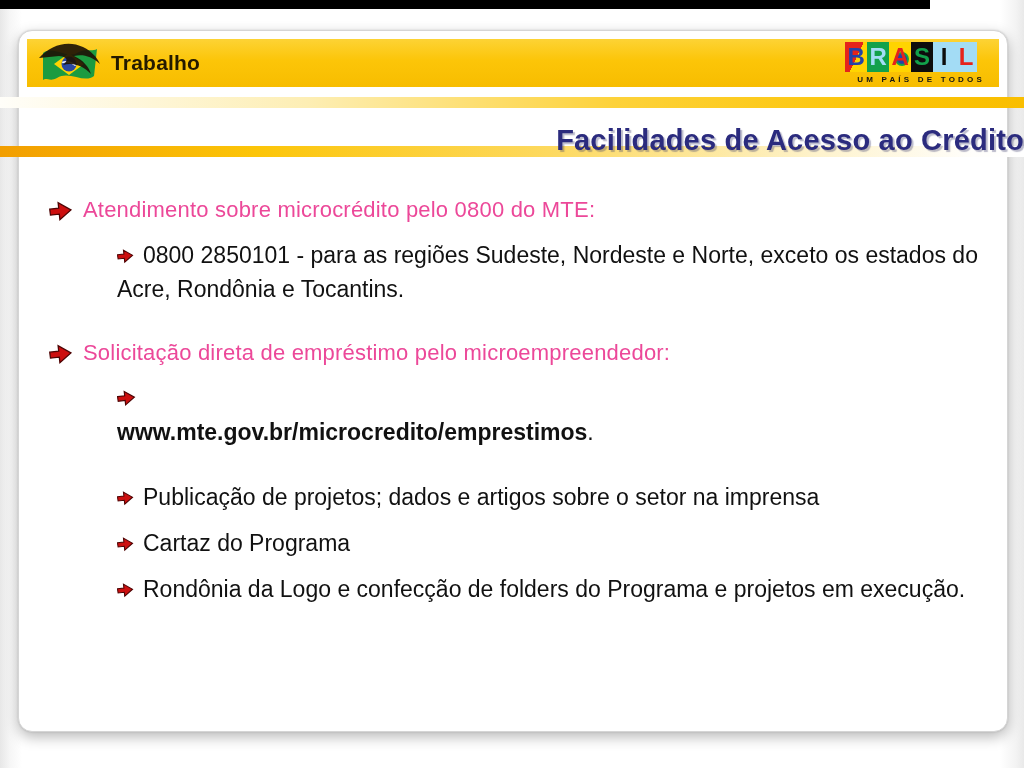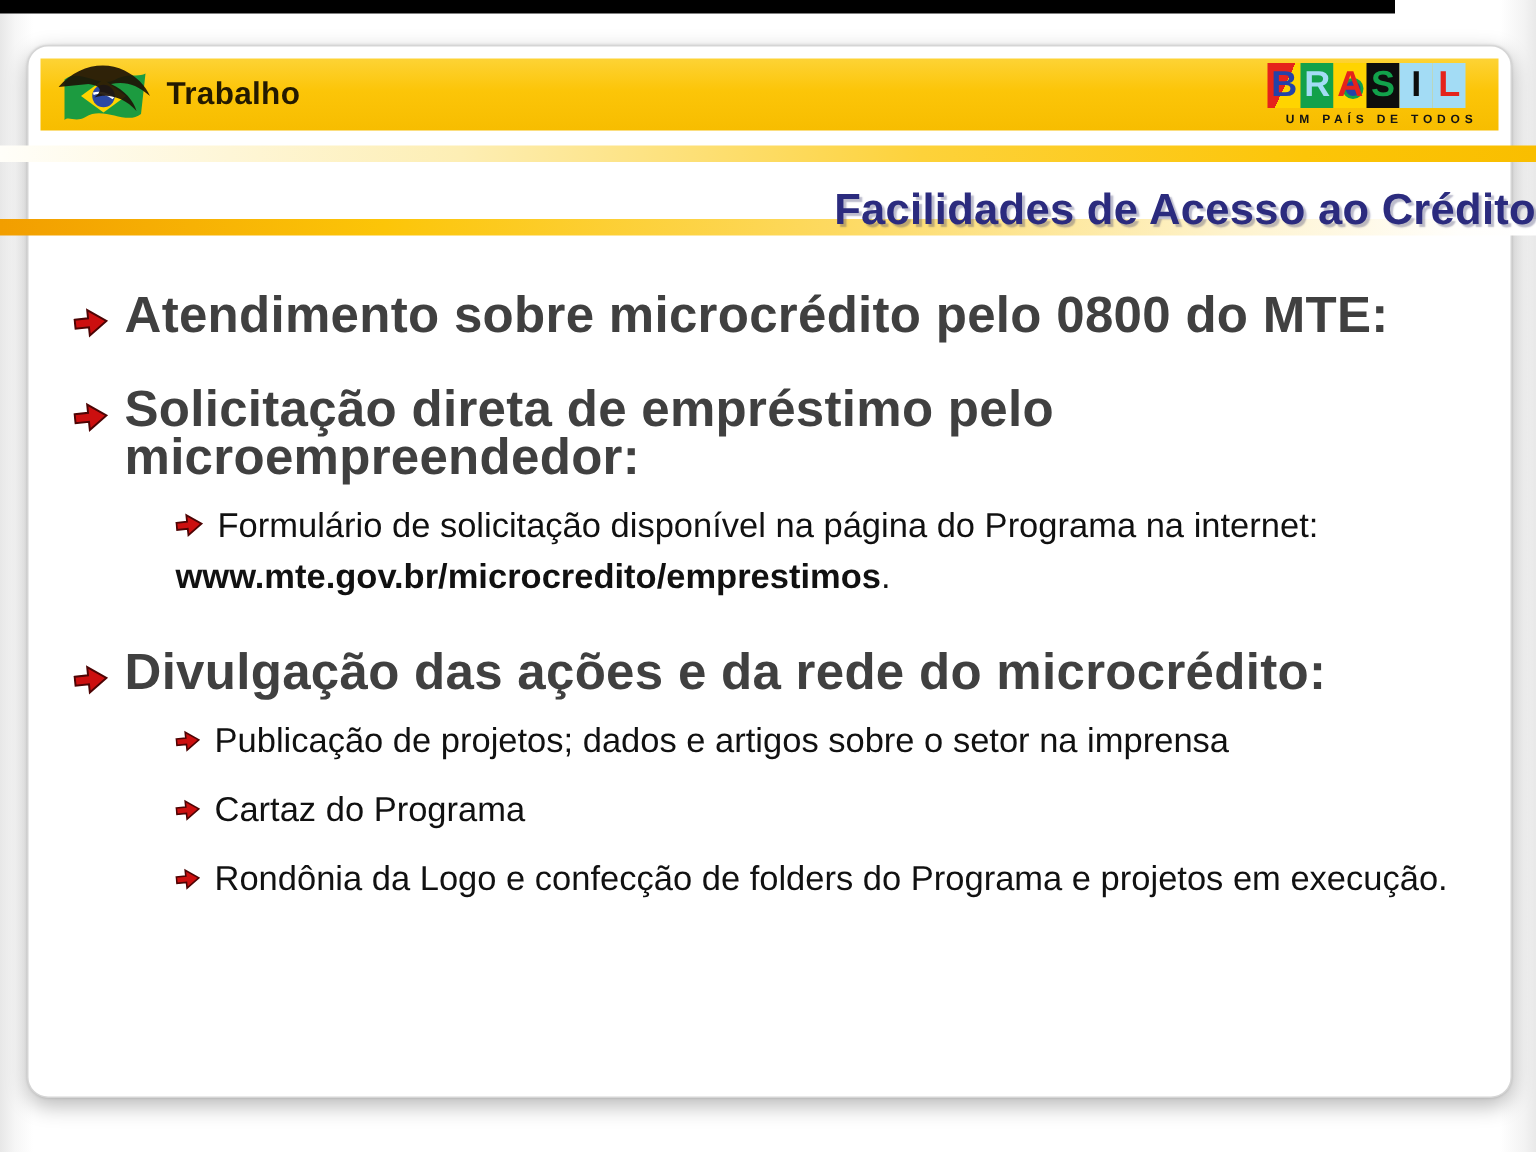--- a/index.html
+++ b/index.html
@@ -64,21 +64,21 @@
     text-align:right;font-size:29px;font-weight:bold;color:#2b2b7e;
     text-shadow:2px 2px 1px rgba(60,60,110,.35);
     letter-spacing:.2px;
     margin-top:16px;
   }
   
   .content{position:absolute;left:30px;top:163px;width:972px;z-index:4;color:#0f0f0f;}
   .section{margin-bottom:31px;}
   .heading{
     display:block;position:relative;padding-left:34px;
-    font-size:34px;font-weight:bold;line-height:32px;color:#404040;
+    font-size:22px;font-weight:normal;line-height:32px;color:#ec4899;
     margin:0 0 2px 0;letter-spacing:.2px;
   }
   .heading .barrow{position:absolute;left:0;top:5px;}
   .sub{
     position:relative;margin:12px 0 0 0;padding-left:68px;
     font-size:23px;line-height:34px;color:#111111;
   }
   .sarrow{display:inline-block;vertical-align:baseline;margin-right:9px;transform:translateY(1px);}
   .urlline{display:block;}
   .urlline strong{font-weight:bold;}
@@ -139,50 +139,49 @@
 
       <div class="section">
         <h2 class="heading">
           <span class="barrow">
             <svg class="arrow" width="24" height="22" viewBox="0 0 24 22">
               <path d="M1 8 L10 8 L10 2.5 L22 11 L10 19.5 L10 14 L1 14 Z" fill="#cc0f0f" stroke="#4d0404" stroke-width="1.3"></path>
             </svg>
           </span>
           <span>Atendimento sobre microcrédito pelo 0800 do MTE:</span>
         </h2>
+        <p class="sub">
+          <span class="sarrow">
+            <svg class="arrow" width="17" height="16" viewBox="0 0 24 22">
+              <path d="M1 8 L10 8 L10 2.5 L22 11 L10 19.5 L10 14 L1 14 Z" fill="#cc0f0f" stroke="#4d0404" stroke-width="1.5"></path>
+            </svg>
+          </span><span>0800 2850101 - para as regiões Sudeste, Nordeste e Norte, exceto os estados do Acre, Rondônia e Tocantins.</span>
+        </p>
       </div>
 
       <div class="section">
         <h2 class="heading">
           <span class="barrow">
             <svg class="arrow" width="24" height="22" viewBox="0 0 24 22">
               <path d="M1 8 L10 8 L10 2.5 L22 11 L10 19.5 L10 14 L1 14 Z" fill="#cc0f0f" stroke="#4d0404" stroke-width="1.3"></path>
             </svg>
           </span>
           <span>Solicitação direta de empréstimo pelo microempreendedor:</span>
         </h2>
         <p class="sub">
           <span class="sarrow">
             <svg class="arrow" width="19" height="18" viewBox="0 0 24 22">
               <path d="M1 8 L10 8 L10 2.5 L22 11 L10 19.5 L10 14 L1 14 Z" fill="#cc0f0f" stroke="#4d0404" stroke-width="1.5"></path>
             </svg>
-          </span><span>Formulário de solicitação disponível na página do Programa na internet:</span>
+          </span>
           <span class="urlline"><strong>www.mte.gov.br/microcredito/emprestimos</strong><span>.</span></span>
         </p>
       </div>
 
       <div class="section">
-        <h2 class="heading">
-          <span class="barrow">
-            <svg class="arrow" width="24" height="22" viewBox="0 0 24 22">
-              <path d="M1 8 L10 8 L10 2.5 L22 11 L10 19.5 L10 14 L1 14 Z" fill="#cc0f0f" stroke="#4d0404" stroke-width="1.3"></path>
-            </svg>
-          </span>
-          <span>Divulgação das ações e da rede do microcrédito:</span>
-        </h2>
         <p class="sub">
           <span class="sarrow">
             <svg class="arrow" width="17" height="16" viewBox="0 0 24 22">
               <path d="M1 8 L10 8 L10 2.5 L22 11 L10 19.5 L10 14 L1 14 Z" fill="#cc0f0f" stroke="#4d0404" stroke-width="1.5"></path>
             </svg>
           </span><span>Publicação de projetos; dados e artigos sobre o setor na imprensa</span>
         </p>
         <p class="sub">
           <span class="sarrow">
             <svg class="arrow" width="17" height="16" viewBox="0 0 24 22">

